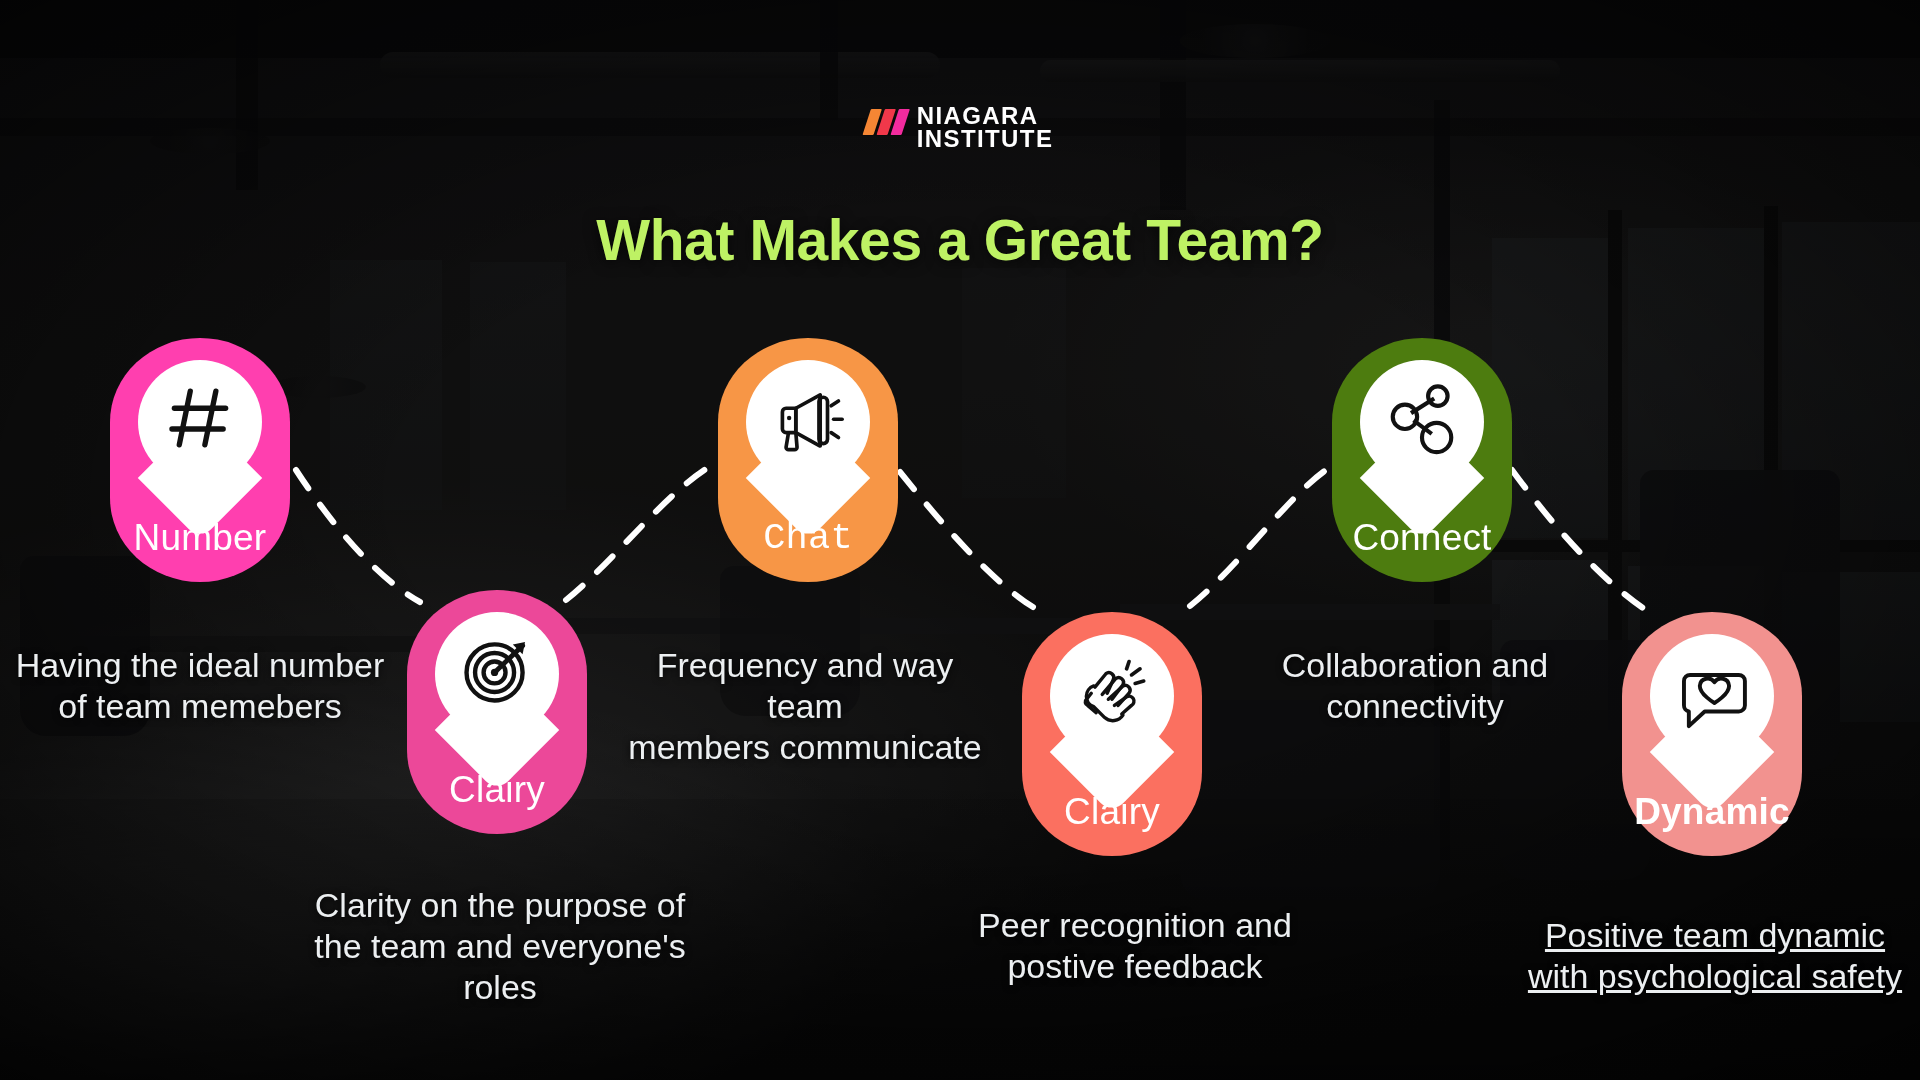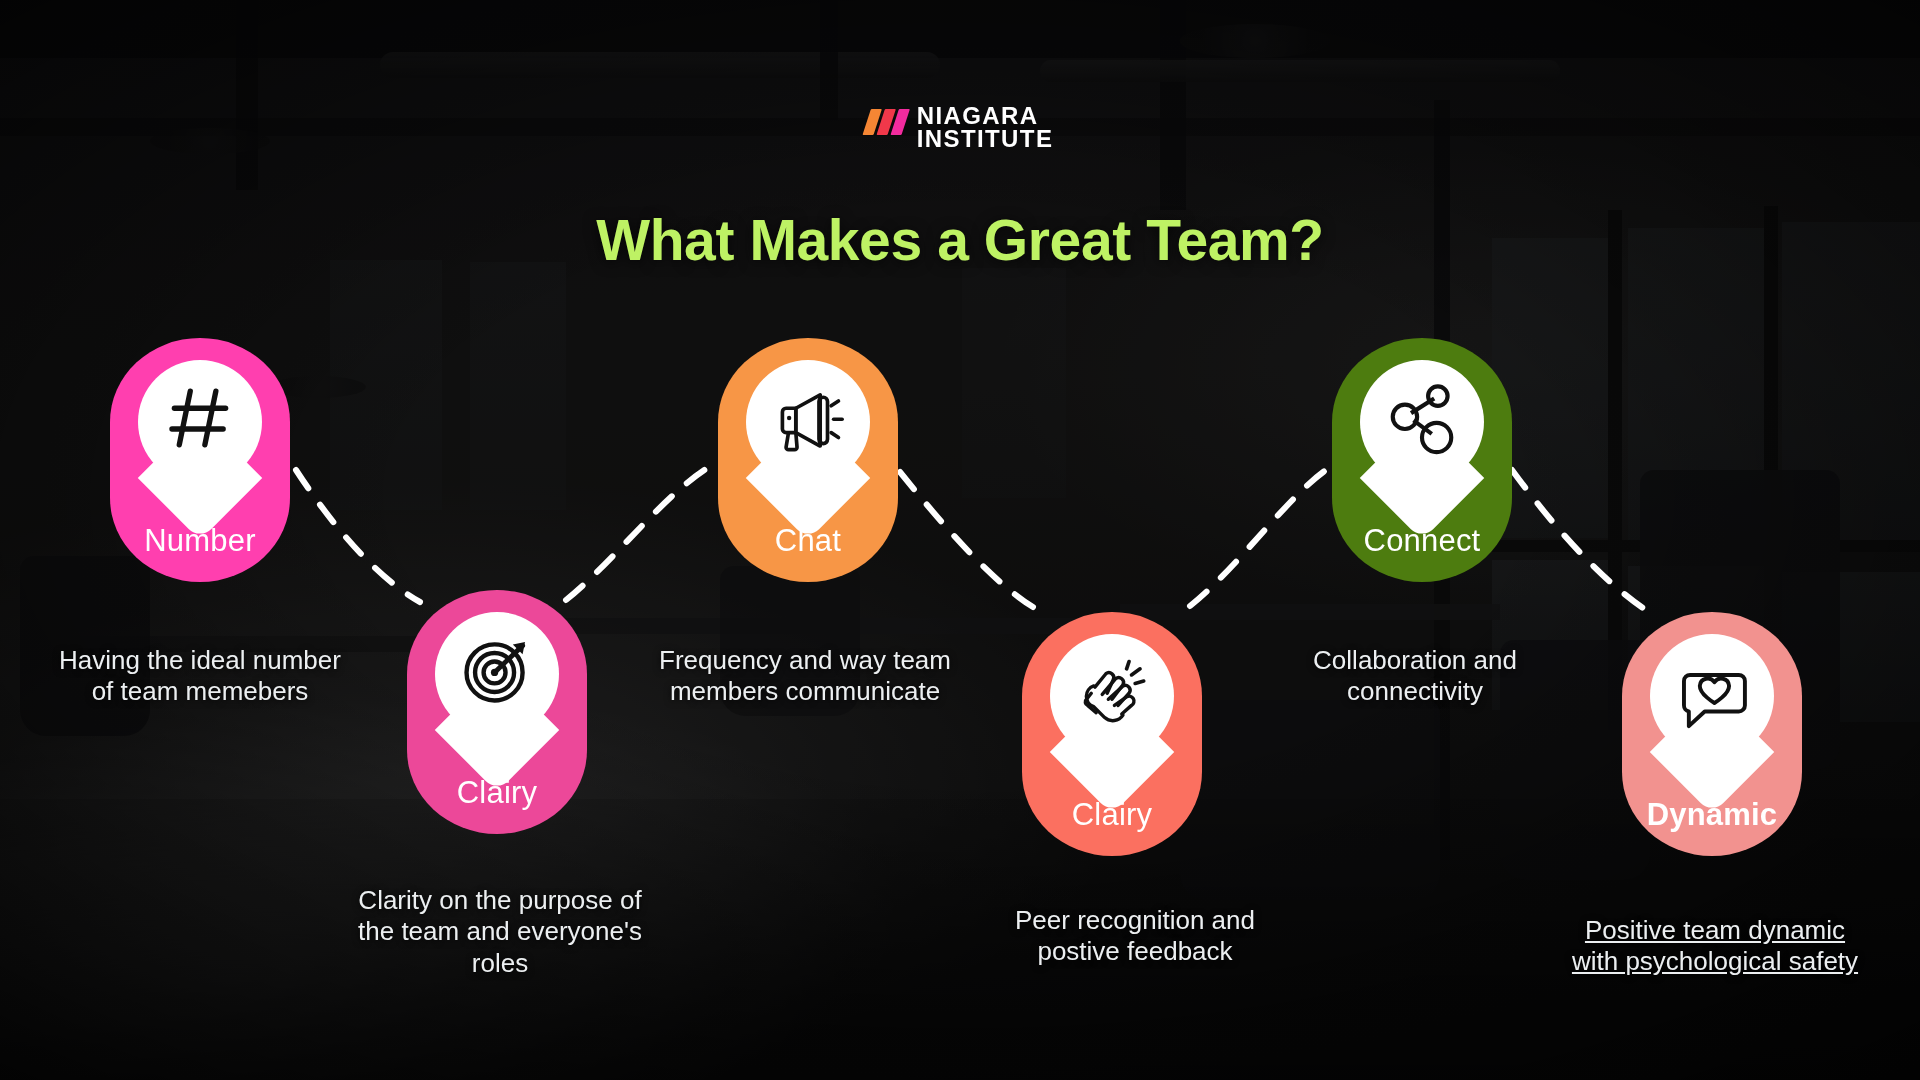--- a/index.html
+++ b/index.html
@@ -87,24 +87,24 @@
     width:88px; height:88px; background:#fff;
     border-radius:0 0 16px 0;
   }
   .pin .glyph{
     position:absolute; left:50%; top:58px; transform:translate(-50%,-50%);
     width:78px; height:78px; display:flex; align-items:center; justify-content:center;
   }
   .pin .glyph svg{ width:100%; height:100%; display:block; }
   .pill .label{
     position:absolute; left:0; bottom:23px; width:100%;
-    text-align:center; color:#fff; font-size:31px; letter-spacing:.2px;
+    text-align:center; color:#fff; font-size:37px; letter-spacing:.2px;
   }
   .desc{
-    position:absolute; color:#eceff1; font-size:26px; line-height:1.21;
+    position:absolute; color:#eceff1; font-size:34px; line-height:1.21;
     text-align:center; text-shadow:0 1px 7px rgba(0,0,0,.85);
   }
 </style>
 </head>
 <body>
 
 <div id="bg">
   <div class="sky-wall"></div>
 
   <div class="win" style="left:1492px;top:238px;width:118px;height:300px;"></div>
@@ -212,21 +212,21 @@
     </div>
     <div class="label">Clairy</div>
   </div>
 </div>
 <div class="desc" style="left:300px; top:885px; width:400px;">
   <span style="white-space:pre-line;">Clarity on the purpose of
 the team and everyone's
 roles</span>
 </div>
 
-<div class="card" style="left:718px; top:338px;">
+<div class="card" style="left:718px; top:338px;font-family:Liberation Mono, monospace;">
   <div class="pill" style="background:#f79646;">
     <div class="pin">
       <div class="tip"></div>
         <div class="head"></div>
       <div class="glyph">
         <svg viewBox="0 0 64 64" stroke="#111" stroke-width="3" fill="none" stroke-linejoin="round">
           <path d="M14 24 H22 V44 H14 A3 3 0 0 1 11 41 V27 A3 3 0 0 1 14 24 Z"></path>
           <path d="M22 24 L42 13 V55 L22 44 Z"></path>
           <rect x="41" y="15" width="7" height="38" rx="3.5"></rect>
           <path d="M16 44 L14 56 A2 2 0 0 0 16 58 H21 A2 2 0 0 0 23 56 L22 44"></path>

